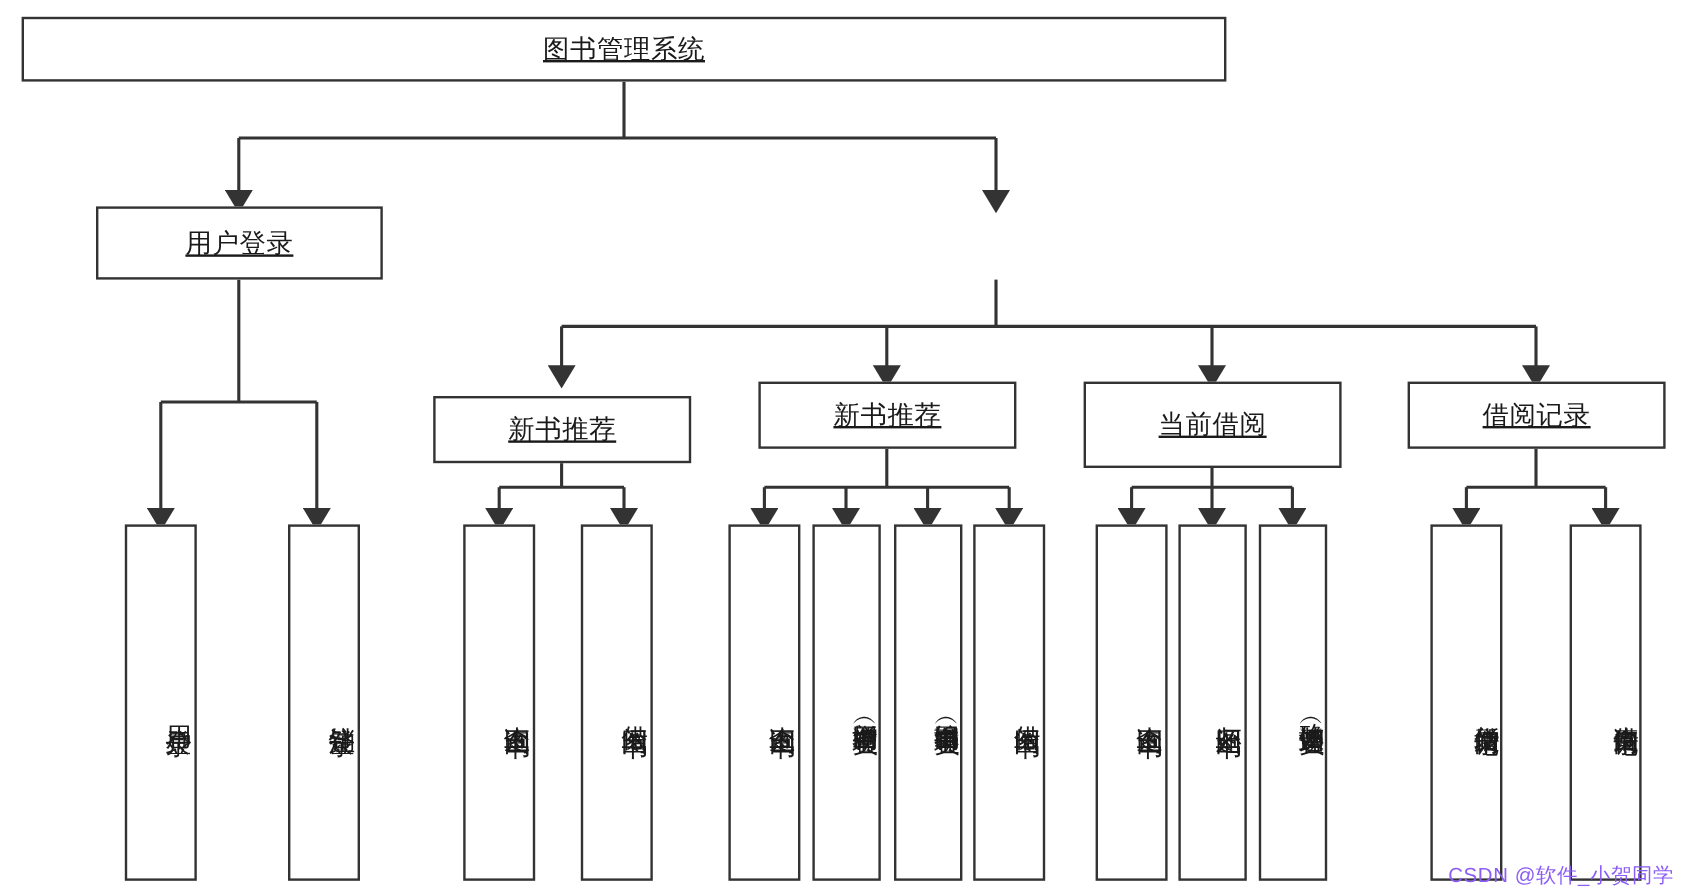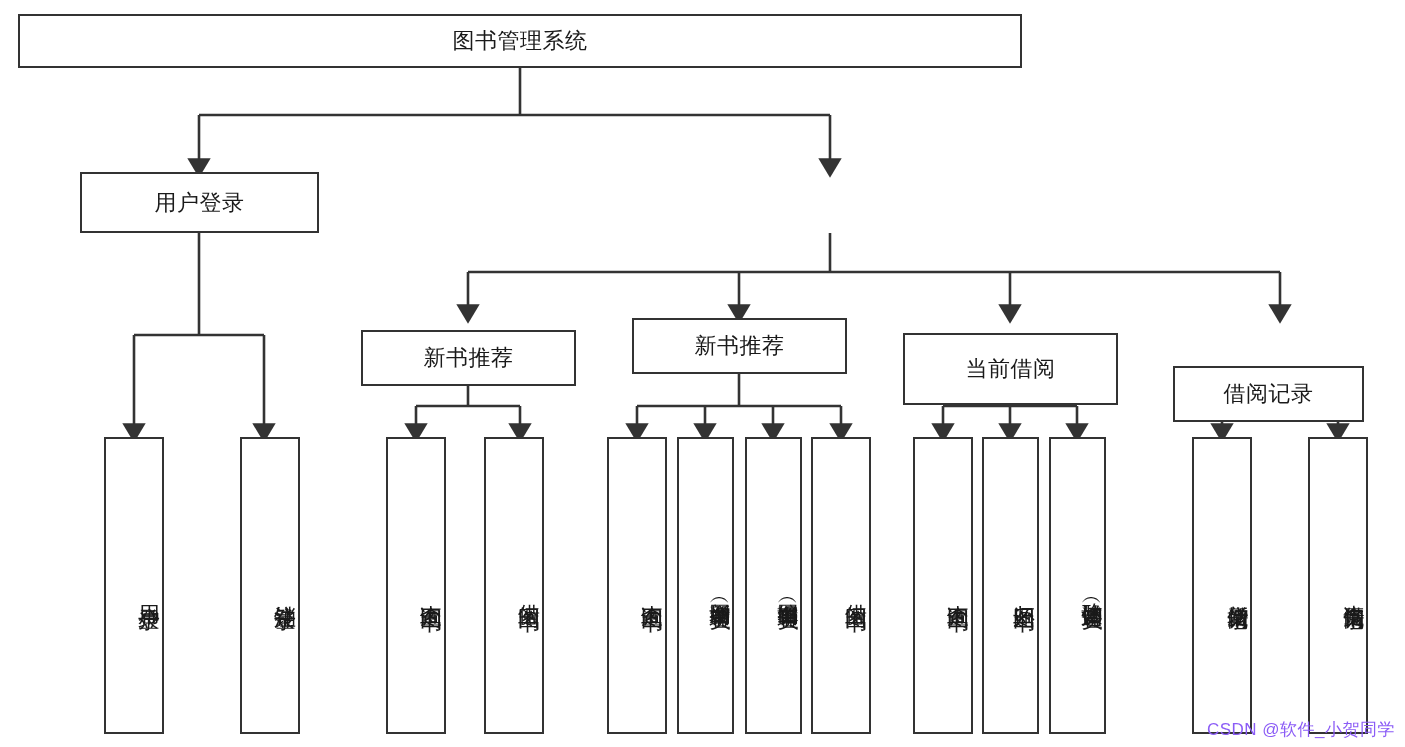--- a/index.html
+++ b/index.html
@@ -34,20 +34,21 @@
     display: flex;
     align-items: center;
     justify-content: center;
     color: #1a1a1a;
     line-height: 1.18;
     text-align: center;
   }
   .node.horiz {
     font-size: 22px;
     letter-spacing: 0.5px;
+    text-decoration: underline;
   }
   .node.vert {
     writing-mode: vertical-rl;
     text-orientation: upright;
     font-size: 22px;
     letter-spacing: 2px;
     padding-top: 10px;
     align-items: flex-start;
     justify-content: center;
   }
@@ -139,25 +140,25 @@
 
 
   <div class="node horiz" style="left:361px; top:330px; width:215px; height:56px;">
     <span class="node-label">新书推荐</span>
   </div>
 
   <div class="node horiz" style="left:632px; top:318px; width:215px; height:56px;">
     <span class="node-label">新书推荐</span>
   </div>
 
-  <div class="node horiz" style="left:903px; top:318px; width:215px; height:72px;margin-top:15px;">
+  <div class="node horiz" style="left:903px; top:318px; width:215px; height:72px;">
     <span class="node-label">当前借阅</span>
   </div>
 
-  <div class="node horiz" style="left:1173px; top:318px; width:191px; height:56px;margin-top:48px;">
+  <div class="node horiz" style="left:1173px; top:318px; width:215px; height:56px;">
     <span class="node-label">借阅记录</span>
   </div>
 
   <div class="node vert" style="left:104px; top:437px; width:60px; height:297px;">
     <span class="node-label">用户登录</span>
   </div>
 
   <div class="node vert" style="left:240px; top:437px; width:60px; height:297px;">
     <span class="node-label">注销登录</span>
   </div>

